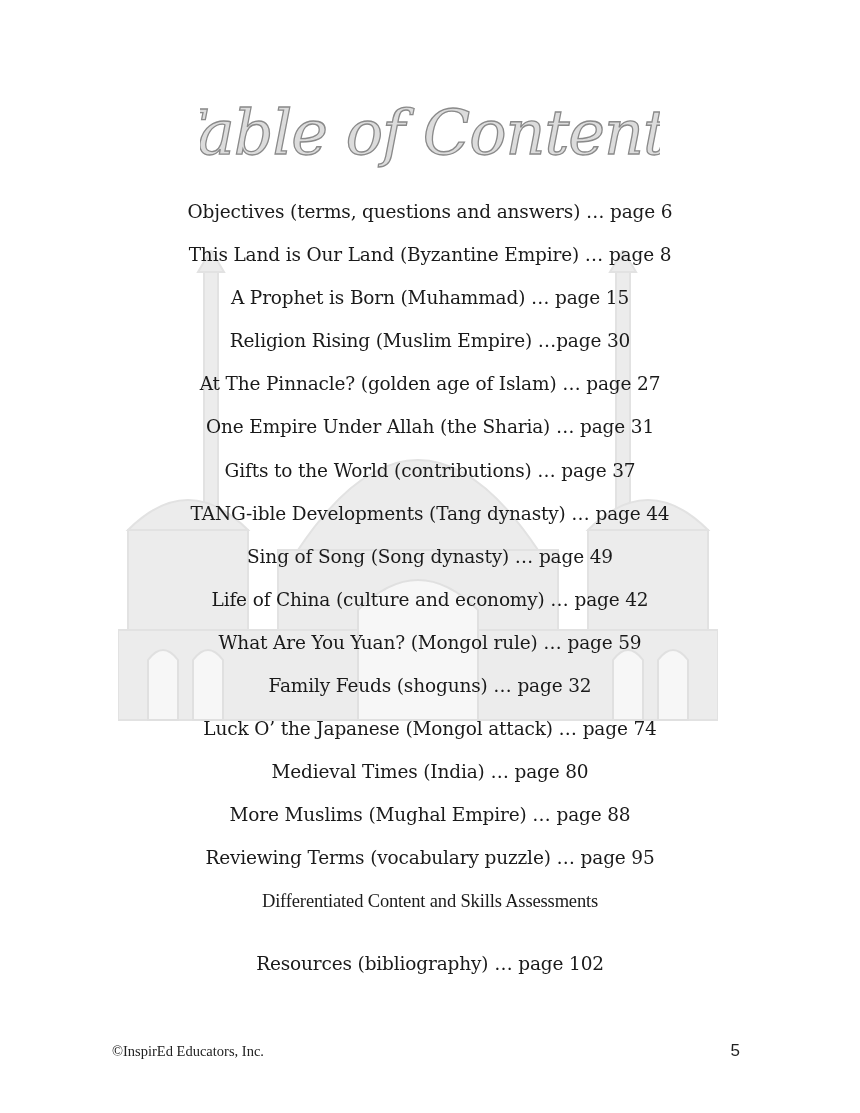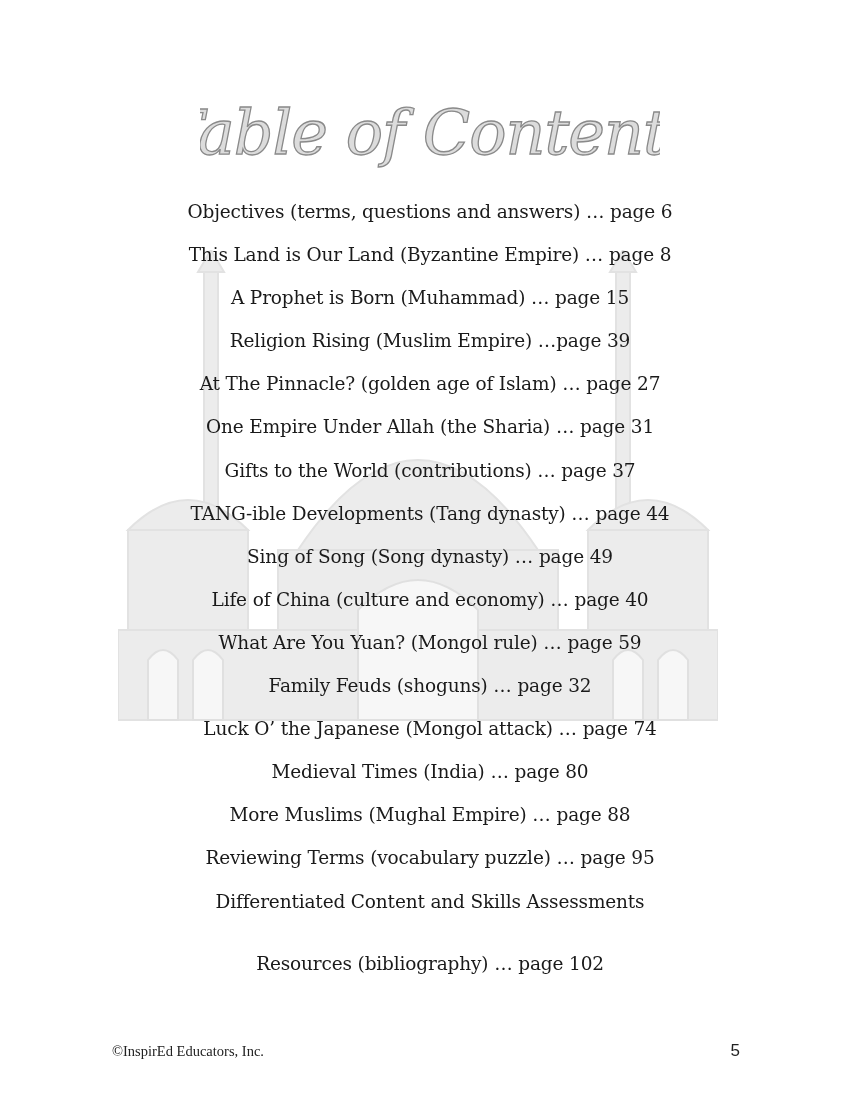--- a/index.html
+++ b/index.html
@@ -50,20 +50,21 @@
       line-height: 24px;
       height: 24px;
       margin-bottom: 19.1px;
       white-space: nowrap;
       letter-spacing: -0.15px;
     }
     .toc-entry.multi {
       height: 48px;
       line-height: 23px;
       margin-bottom: 14px;
+      font-family: Liberation Serif, serif;
     }
     .toc-entry .line {
       display: block;
     }
     .footer {
       position: absolute;
       top: 1043px;
       left: 112px;
       width: 628px;
       z-index: 2;
@@ -120,27 +121,27 @@
 <div class="title">
   <svg width="460" height="90" viewBox="0 0 460 90" xmlns="http://www.w3.org/2000/svg">
     <text x="230" y="66" text-anchor="middle" font-family="DejaVu Serif, serif" font-style="italic" font-size="62" fill="#dcdcdc" stroke="#8a8a8a" stroke-width="1.3" letter-spacing="-1">Table of Contents</text>
   </svg>
 </div>
 
 <div class="toc">
   <div class="toc-entry">Objectives (terms, questions and answers) … page 6</div>
   <div class="toc-entry">This Land is Our Land (Byzantine Empire) … page 8</div>
   <div class="toc-entry">A Prophet is Born (Muhammad) … page 15</div>
-  <div class="toc-entry">Religion Rising (Muslim Empire) …page 39</div>
+  <div class="toc-entry">Religion Rising (Muslim Empire) …page 30</div>
   <div class="toc-entry">At The Pinnacle?  (golden age of Islam) … page 27</div>
   <div class="toc-entry">One Empire Under Allah (the Sharia) … page 31</div>
   <div class="toc-entry">Gifts to the World (contributions) … page 37</div>
   <div class="toc-entry">TANG-ible Developments (Tang dynasty) … page 44</div>
   <div class="toc-entry">Sing of Song (Song dynasty) … page 49</div>
-  <div class="toc-entry">Life of China (culture and economy) … page 40</div>
+  <div class="toc-entry">Life of China (culture and economy) … page 42</div>
   <div class="toc-entry">What Are You Yuan? (Mongol rule) … page 59</div>
   <div class="toc-entry">Family Feuds (shoguns) … page 32</div>
   <div class="toc-entry">Luck O’ the Japanese (Mongol attack) … page 74</div>
   <div class="toc-entry">Medieval Times (India) … page 80</div>
   <div class="toc-entry">More Muslims (Mughal Empire) … page 88</div>
   <div class="toc-entry">Reviewing Terms (vocabulary puzzle) … page 95</div>
   <div class="toc-entry multi">
     <span class="line">Differentiated Content and Skills Assessments</span>
   </div>
   <div class="toc-entry">Resources (bibliography) … page 102</div>

